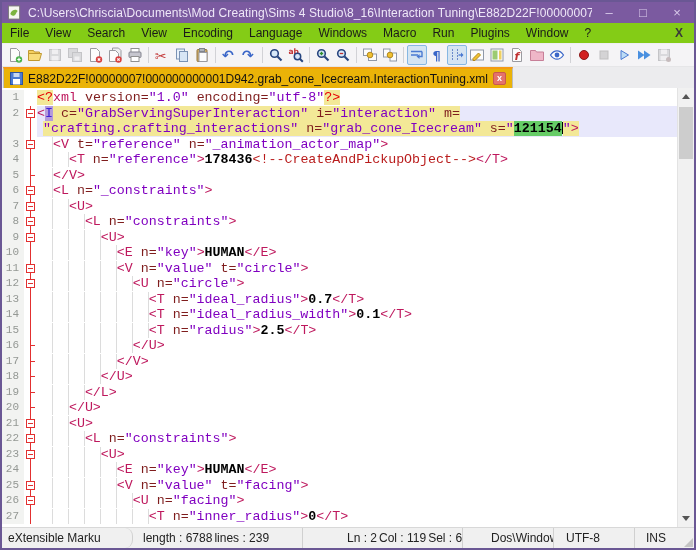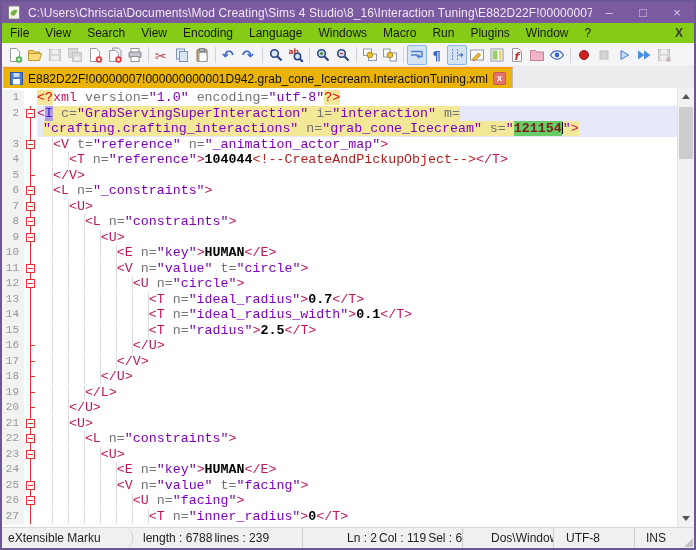--- a/index.html
+++ b/index.html
@@ -34,24 +34,24 @@
   .row{display:flex;height:15.5px;line-height:15.5px;}
   .ln{flex:0 0 22px;text-align:right;padding-right:5px;background:#F2F3F1;color:#949894;font-size:11px;font-family:"Liberation Mono",monospace;}
   .fold{flex:0 0 13px;position:relative;background:#fff;}
   .fold.f-m::before,.fold.f-v::before,.fold.f-e::before{content:"";position:absolute;left:6px;top:0;bottom:0;width:1px;background:#E23030;}
   .fold .fbox{position:absolute;left:2px;top:3px;width:9px;height:9px;background:#fff;border:1px solid #E23030;z-index:2;}
   .fold .fbox::after{content:"";position:absolute;left:1px;top:3px;width:5px;height:1px;background:#E23030;}
   .fold.f-e::after{content:"";position:absolute;left:7px;top:7px;width:4px;height:1px;background:#E23030;}
   pre.code{margin:0;flex:1;white-space:pre;font:inherit;color:#000;}
   pre.code.wrapind{padding-left:6px;}
   .cur pre.code{background:#E8E8FB;}
-  .t{color:#be185d;} .a{color:#737373;margin-top:24px;} .s{color:#8000C0;} .x{color:#000;font-weight:bold;}
+  .t{color:#be185d;} .a{color:#7f1d1d;margin-top:24px;} .s{color:#8000C0;} .x{color:#000;font-weight:bold;}
   .c{color:#b91c1c;} .g{color:#000;background-image:repeating-linear-gradient(to right,transparent 0,transparent 15px,#DCDCDC 15px,#DCDCDC 16px);}
   .ph{color:#E60000;background:#F3E897;} .v{color:#3F21D7;background:#B49BDB;}
-  .sel{background:#66CC66;color:#7f1d1d;font-weight:bold;} .h{background:#F3E897;}
+  .sel{background:#66CC66;color:#000000;font-weight:bold;} .h{background:#F3E897;}
   .caret{display:inline-block;width:1px;height:12px;background:#000;vertical-align:-2px;}
   
   .vscroll{flex:0 0 17px;background:#F1F1F1;border-left:1px solid #E3E3E3;position:relative;}
   .sarr{position:absolute;left:0;right:0;height:17px;}
   .sarr::after{content:"";position:absolute;left:4px;border-left:4px solid transparent;border-right:4px solid transparent;}
   .sarr.up{top:0;} .sarr.up::after{top:6px;border-bottom:5px solid #555;}
   .sarr.down{bottom:0;} .sarr.down::after{bottom:6px;border-top:5px solid #555;}
   .sthumb{position:absolute;left:1px;right:1px;top:19px;height:52px;background:#CDCDCD;}
   
   .statusbar{flex:0 0 21px;background:#F0F0F0;border-top:1px solid #D8D8D8;display:flex;align-items:stretch;font-size:12px;color:#222;}
@@ -345,21 +345,21 @@
         <div class="row">
           <span class="ln">3</span>
           <span class="fold f-m">
             <i class="fbox"></i>
           </span>
           <pre class="code"><span class="g">  </span><span class="t">&lt;V</span><span class="a"> t=</span><span class="s">"reference"</span><span class="a"> n=</span><span class="s">"_animation_actor_map"</span><span class="t">&gt;</span></pre>
         </div>
         <div class="row">
           <span class="ln">4</span>
           <span class="fold f-v"></span>
-          <pre class="code"><span class="g">    </span><span class="t">&lt;T</span><span class="a"> n=</span><span class="s">"reference"</span><span class="t">&gt;</span><span class="x">104044</span><span class="c">&lt;!--CreateAndPickupObject--&gt;</span><span class="t">&lt;/T&gt;</span></pre>
+          <pre class="code"><span class="g">    </span><span class="t">&lt;T</span><span class="a"> n=</span><span class="s">"reference"</span><span class="t">&gt;</span><span class="x">178436</span><span class="c">&lt;!--CreateAndPickupObject--&gt;</span><span class="t">&lt;/T&gt;</span></pre>
         </div>
         <div class="row">
           <span class="ln">5</span>
           <span class="fold f-e"></span>
           <pre class="code"><span class="g">  </span><span class="t">&lt;/V&gt;</span></pre>
         </div>
         <div class="row">
           <span class="ln">6</span>
           <span class="fold f-m">
             <i class="fbox"></i>

